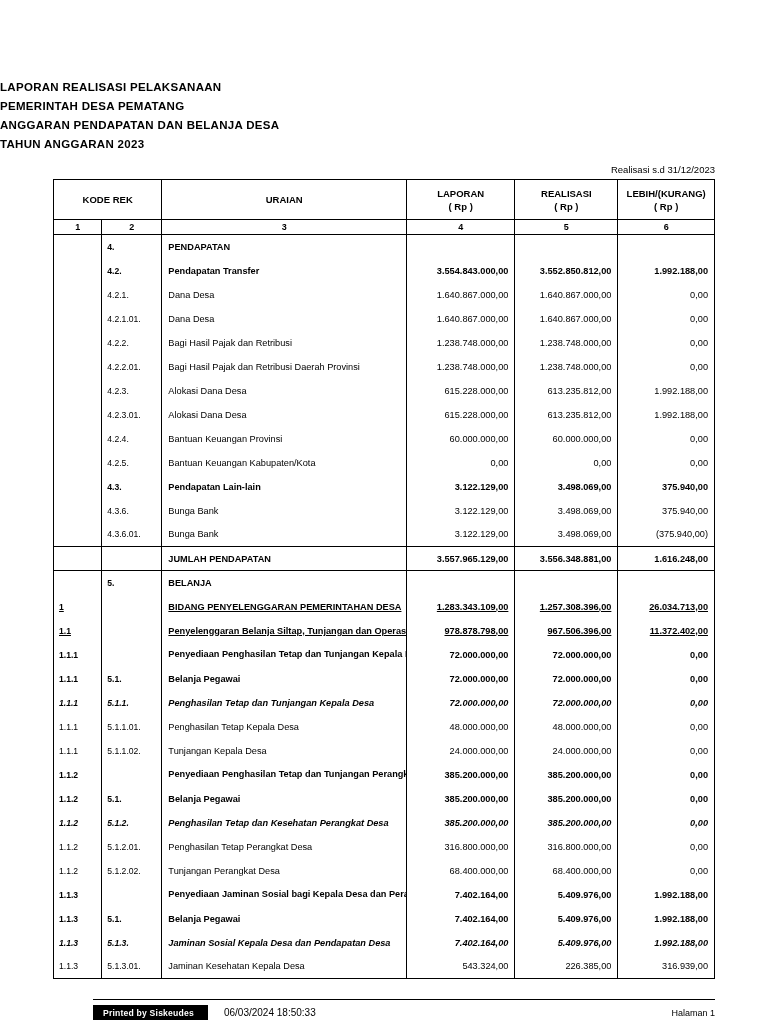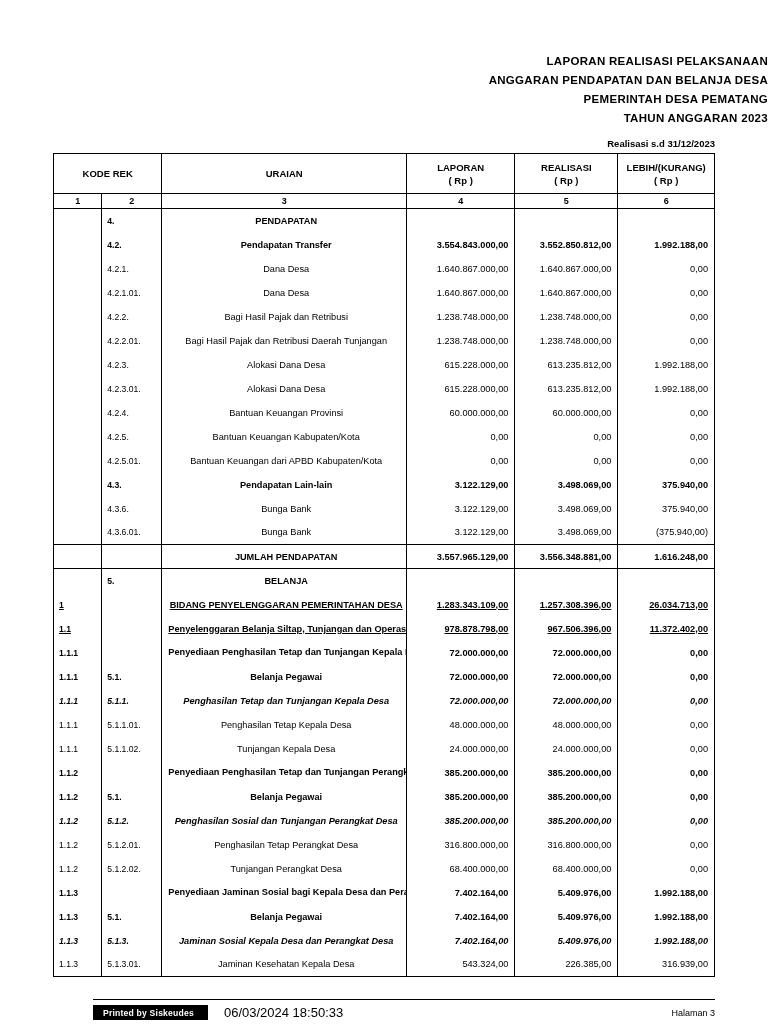--- a/index.html
+++ b/index.html
@@ -11,32 +11,32 @@
     width: 768px; height: 1024px;
     font-family: "Liberation Sans", sans-serif;
     color: #000000;
     position: relative;
     overflow: hidden;
   }
 
   .page { position: relative; width: 768px; height: 1024px; padding: 0; }
 
   
-  .titles { text-align: right; padding-top: 52px; }
+  .titles { text-align: left; padding-top: 78px; }
   .titles div {
     font-size: 11.5px;
     font-weight: bold;
     letter-spacing: 0.3px;
     line-height: 19px;
   }
 
   .realisasi-line {
     text-align: right;
     font-size: 9.5px;
-    font-weight: bold;
+    font-weight: normal;
     padding-right: 53px;
     padding-top: 10px;
     padding-bottom: 4px;
     margin-left: 16px;
   }
 
   
   .tbl-wrap { padding: 0 53px; }
   table.report {
     width: 662px;
@@ -81,21 +81,21 @@
   tbody td.code1, tbody td.code2 {
     font-size: 8.6px;
     padding-left: 5px;
     text-align: left;
     vertical-align: middle;
   }
   tbody td.uraian {
     font-size: 9.2px;
     padding-left: 6px;
     padding-right: 2px;
-    text-align: center;
+    text-align: left;
     overflow: hidden;
   }
   tbody td.amt {
     font-size: 9.2px;
     text-align: right;
     padding-right: 6px;
     white-space: nowrap;
   }
 
   .b   { font-weight: bold; }
@@ -137,37 +137,37 @@
     align-items: center;
   }
   .badge {
     background: #000; color: #fff;
     font-size: 8.6px; font-weight: bold;
     padding: 2.5px 14px 2.5px 10px;
     letter-spacing: 0.2px;
     display: inline-block;
   }
   .stamp {
-    font-size: 13px;
+    font-size: 10px;
     margin-left: 16px;
   }
   .halaman {
     margin-left: auto;
     font-size: 9px;
   }
 </style>
 </head>
 <body>
 
 <div class="page">
 
   <div class="titles">
     <div>LAPORAN REALISASI PELAKSANAAN</div>
+    <div>PEMERINTAH DESA PEMATANG</div>
     <div>ANGGARAN PENDAPATAN DAN BELANJA DESA</div>
-    <div>PEMERINTAH DESA PEMATANG</div>
     <div>TAHUN ANGGARAN 2023</div>
   </div>
 
   <div class="realisasi-line">Realisasi s.d 31/12/2023</div>
 
   <div class="tbl-wrap">
     <table class="report">
       <colgroup>
         <col class="c1">
           <col class="c2">
@@ -239,21 +239,21 @@
             <td class="code1 "></td>
             <td class="code2 ">4.2.2.</td>
             <td class="uraian ind2 ">Bagi Hasil Pajak dan Retribusi</td>
             <td class="amt ">1.238.748.000,00</td>
             <td class="amt ">1.238.748.000,00</td>
             <td class="amt ">0,00</td>
           </tr>
           <tr>
             <td class="code1 "></td>
             <td class="code2 ">4.2.2.01.</td>
-            <td class="uraian ind3 ">Bagi Hasil Pajak dan Retribusi Daerah Tunjangan</td>
+            <td class="uraian ind3 ">Bagi Hasil Pajak dan Retribusi Daerah Provinsi</td>
             <td class="amt ">1.238.748.000,00</td>
             <td class="amt ">1.238.748.000,00</td>
             <td class="amt ">0,00</td>
           </tr>
           <tr>
             <td class="code1 "></td>
             <td class="code2 ">4.2.3.</td>
             <td class="uraian ind2 ">Alokasi Dana Desa</td>
             <td class="amt ">615.228.000,00</td>
             <td class="amt ">613.235.812,00</td>
@@ -272,28 +272,20 @@
             <td class="code2 ">4.2.4.</td>
             <td class="uraian ind2 ">Bantuan Keuangan Provinsi</td>
             <td class="amt ">60.000.000,00</td>
             <td class="amt ">60.000.000,00</td>
             <td class="amt ">0,00</td>
           </tr>
           <tr>
             <td class="code1 "></td>
             <td class="code2 ">4.2.5.</td>
             <td class="uraian ind2 ">Bantuan Keuangan Kabupaten/Kota</td>
-            <td class="amt ">0,00</td>
-            <td class="amt ">0,00</td>
-            <td class="amt ">0,00</td>
-          </tr>
-          <tr>
-            <td class="code1 "></td>
-            <td class="code2 ">4.2.5.01.</td>
-            <td class="uraian ind3 ">Bantuan Keuangan dari APBD Kabupaten/Kota</td>
             <td class="amt ">0,00</td>
             <td class="amt ">0,00</td>
             <td class="amt ">0,00</td>
           </tr>
           <tr>
             <td class="code1 b"></td>
             <td class="code2 b">4.3.</td>
             <td class="uraian ind1 b">Pendapatan Lain-lain</td>
             <td class="amt b">3.122.129,00</td>
             <td class="amt b">3.498.069,00</td>
@@ -399,21 +391,21 @@
             <td class="code1 b">1.1.2</td>
             <td class="code2 b">5.1.</td>
             <td class="uraian ind4 b">Belanja Pegawai</td>
             <td class="amt b">385.200.000,00</td>
             <td class="amt b">385.200.000,00</td>
             <td class="amt b">0,00</td>
           </tr>
           <tr>
             <td class="code1 bi">1.1.2</td>
             <td class="code2 bi">5.1.2.</td>
-            <td class="uraian ind4 bi">Penghasilan Sosial dan Tunjangan Perangkat Desa</td>
+            <td class="uraian ind4 bi">Penghasilan Tetap dan Kesehatan Perangkat Desa</td>
             <td class="amt bi">385.200.000,00</td>
             <td class="amt bi">385.200.000,00</td>
             <td class="amt bi">0,00</td>
           </tr>
           <tr>
             <td class="code1 ">1.1.2</td>
             <td class="code2 ">5.1.2.01.</td>
             <td class="uraian ind5 ">Penghasilan Tetap Perangkat Desa</td>
             <td class="amt ">316.800.000,00</td>
             <td class="amt ">316.800.000,00</td>
@@ -439,38 +431,38 @@
             <td class="code1 b">1.1.3</td>
             <td class="code2 b">5.1.</td>
             <td class="uraian ind4 b">Belanja Pegawai</td>
             <td class="amt b">7.402.164,00</td>
             <td class="amt b">5.409.976,00</td>
             <td class="amt b">1.992.188,00</td>
           </tr>
           <tr>
             <td class="code1 bi">1.1.3</td>
             <td class="code2 bi">5.1.3.</td>
-            <td class="uraian ind4 bi">Jaminan Sosial Kepala Desa dan Perangkat Desa</td>
+            <td class="uraian ind4 bi">Jaminan Sosial Kepala Desa dan Pendapatan Desa</td>
             <td class="amt bi">7.402.164,00</td>
             <td class="amt bi">5.409.976,00</td>
             <td class="amt bi">1.992.188,00</td>
           </tr>
           <tr>
             <td class="code1 ">1.1.3</td>
             <td class="code2 ">5.1.3.01.</td>
             <td class="uraian ind5 ">Jaminan Kesehatan Kepala Desa</td>
             <td class="amt ">543.324,00</td>
             <td class="amt ">226.385,00</td>
             <td class="amt ">316.939,00</td>
           </tr>
         </tbody>
     </table>
   </div>
 
   <div class="footer">
     <div class="footer-line">
       <span class="badge">Printed by Siskeudes</span>
       <span class="stamp">06/03/2024 18:50:33</span>
-      <span class="halaman">Halaman 3</span>
+      <span class="halaman">Halaman 1</span>
     </div>
   </div>
 
 </div>
 
 </body></html>

